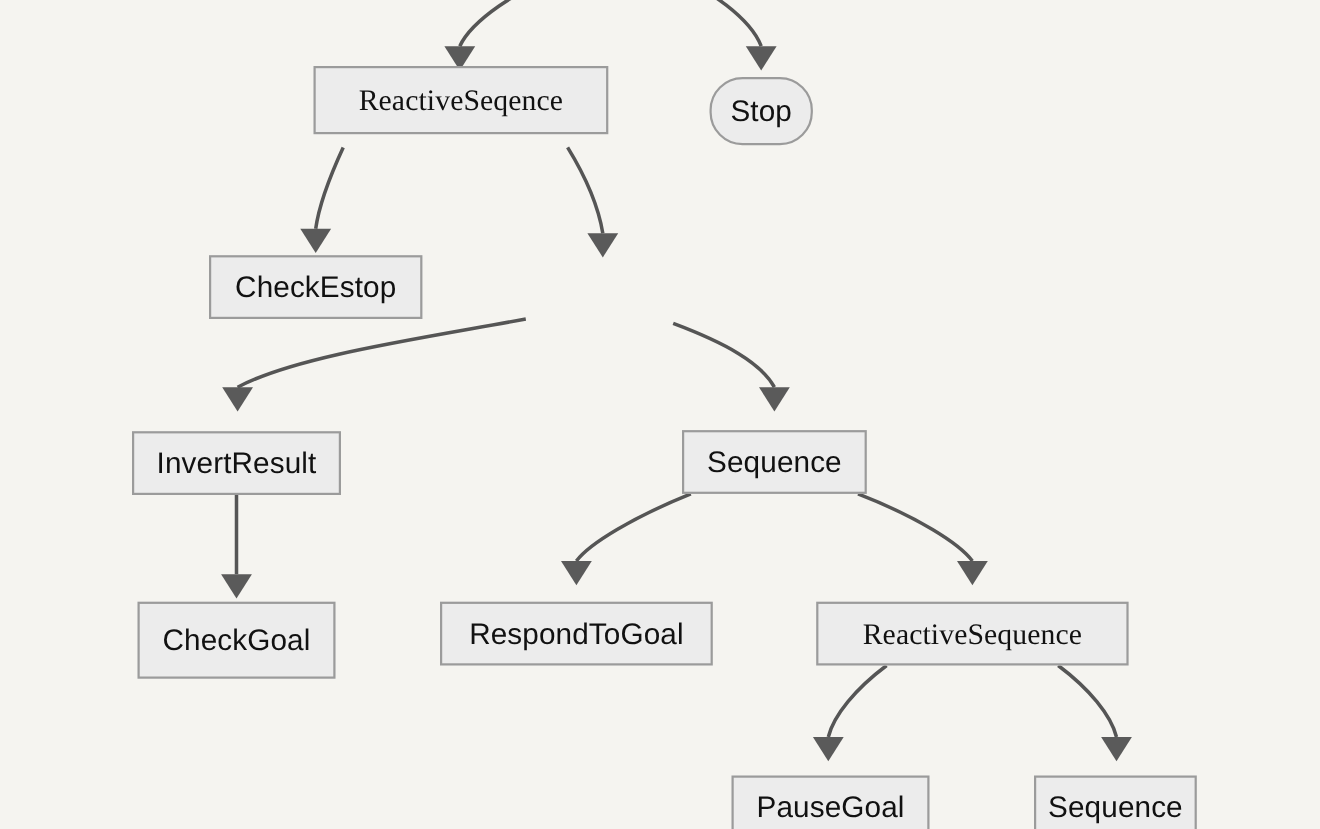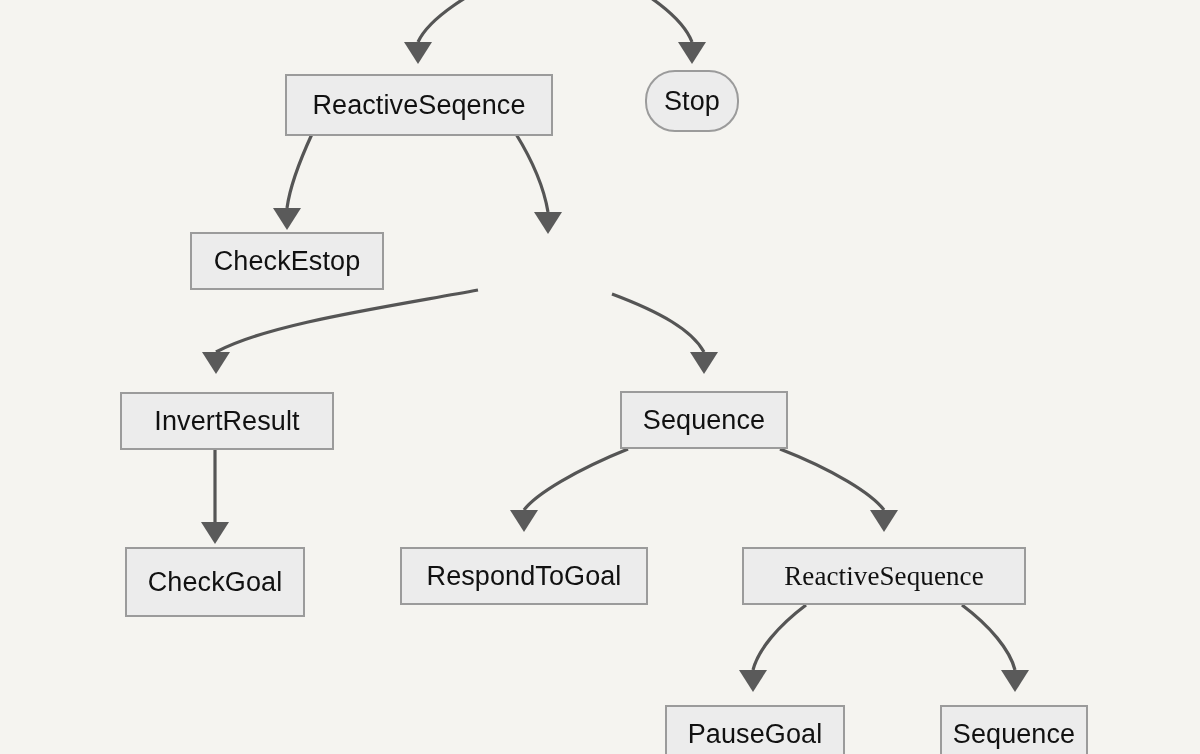--- a/index.html
+++ b/index.html
@@ -120,34 +120,34 @@
 
     <g>
       <path class="bt-edge" d="M 962 605 C 990 626 1010 650 1015 670"></path>
       <polygon class="bt-arrowhead" points="1001,670 1029,670 1015,692"></polygon>
     </g>
 
   </svg>
 
   <div id="node-layer">
 
-    <div class="bt-node" style="left:285px; top:74px; width:268px; height:62px;">
+    <div class="bt-node" style="left:285px; top:60px; width:268px; height:62px;font-family:Liberation Serif, serif;">
       <span class="bt-node-label">ReactiveSeqence</span>
     </div>
 
     <div class="bt-node" style="left:645px; top:70px; width:94px; height:62px;border-radius:30px;">
       <span class="bt-node-label">Stop</span>
     </div>
 
     <div class="bt-node" style="left:190px; top:232px; width:194px; height:58px;">
       <span class="bt-node-label">CheckEstop</span>
     </div>
 
 
-    <div class="bt-node" style="left:120px; top:392px; width:214px; height:58px;">
+    <div class="bt-node" style="left:120px; top:392px; width:190px; height:58px;">
       <span class="bt-node-label">InvertResult</span>
     </div>
 
     <div class="bt-node" style="left:620px; top:391px; width:168px; height:58px;justify-content:center;">
       <span class="bt-node-label">Sequence</span>
     </div>
 
     <div class="bt-node" style="left:125px; top:547px; width:180px; height:70px;">
       <span class="bt-node-label">CheckGoal</span>
     </div>

